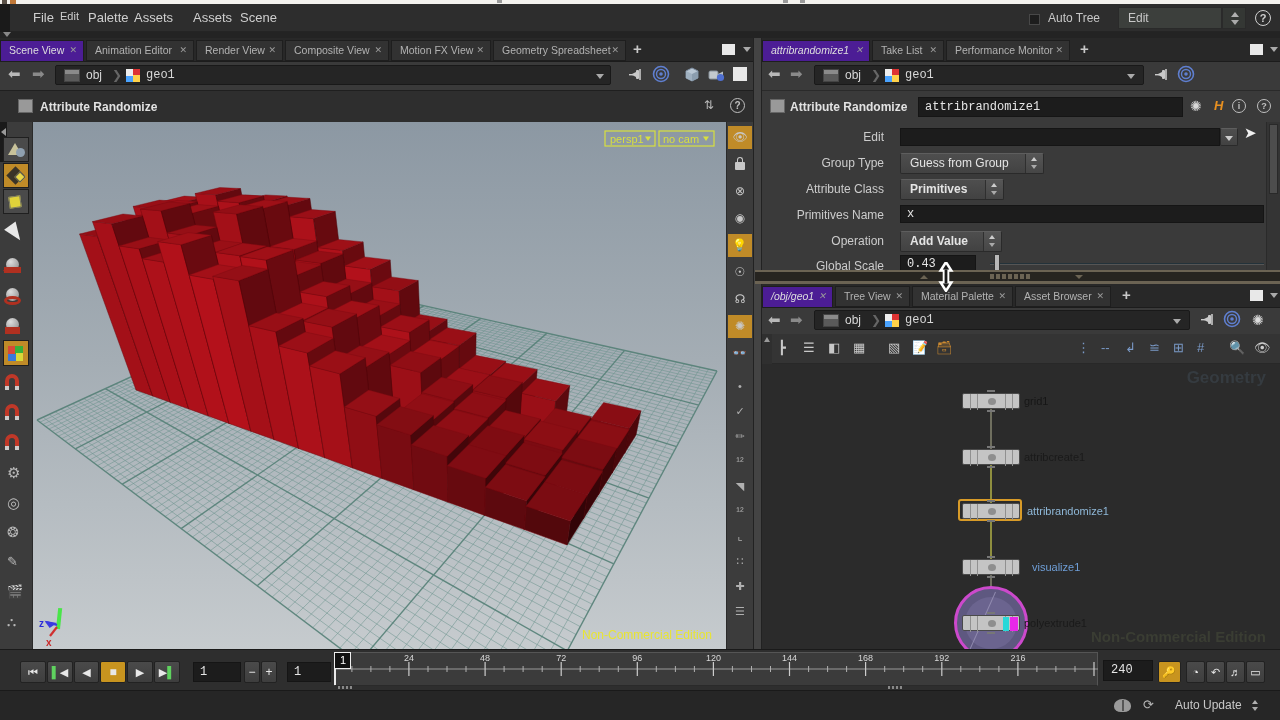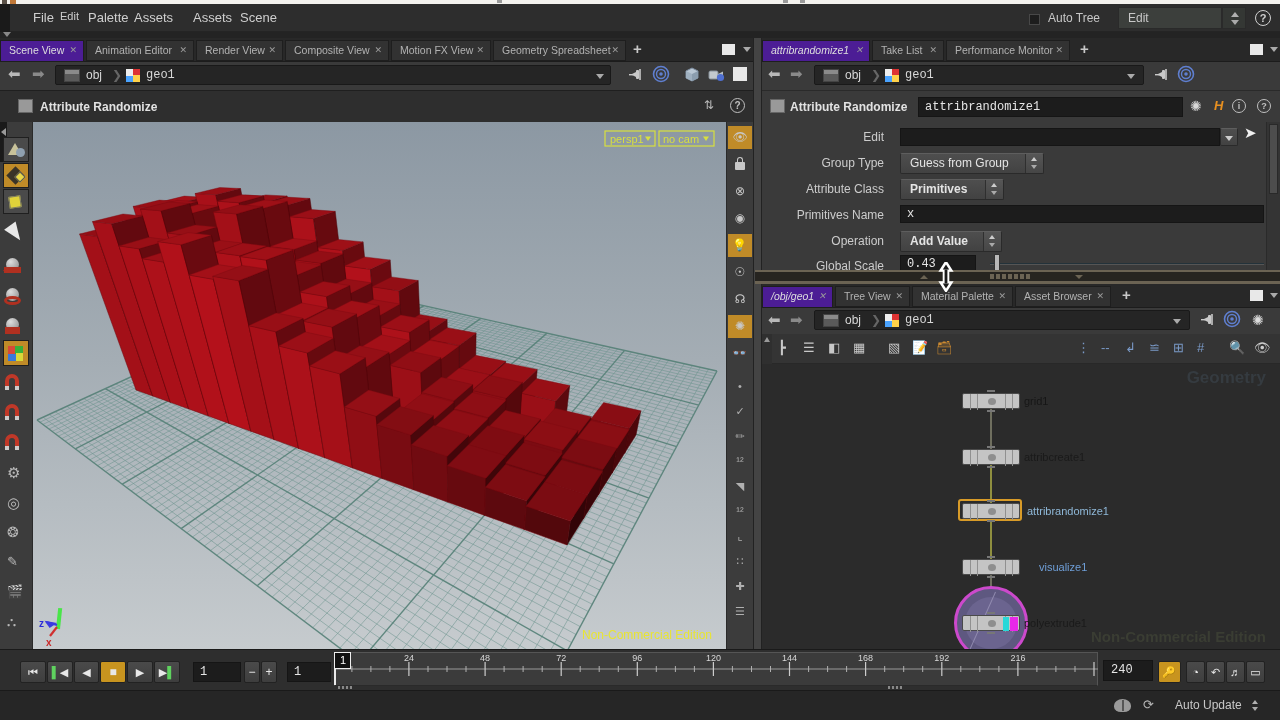--- a/index.html
+++ b/index.html
@@ -787,21 +787,21 @@
       <span class="abs" style="left:265px;top:141px;font-size:11px;color:#8fb8d8">attribrandomize1</span>
       <div class="abs" style="left:200px;top:195px;width:58px;height:16px;background:#c4c4c4;border:1px solid #4a4a4a;border-radius:2px">
         <div class="abs" style="left:7px;top:0;width:1.2px;height:16px;background:#909090"></div>
         <div class="abs" style="left:14px;top:0;width:1.2px;height:16px;background:#909090"></div>
         <div class="abs" style="left:42px;top:0;width:1.2px;height:16px;background:#909090"></div>
         <div class="abs" style="left:49px;top:0;width:1.2px;height:16px;background:#909090"></div>
         <div class="abs" style="left:25px;top:4px;width:8px;height:7px;background:#8e8e8e;border-radius:50%"></div>
       </div>
       <div class="abs" style="left:225px;top:192px;width:8px;height:2px;background:#777"></div>
       <div class="abs" style="left:225px;top:212px;width:8px;height:2px;background:#777"></div>
-      <span class="abs" style="left:277px;top:197px;font-size:11px;color:#6f9fd8">visualize1</span>
+      <span class="abs" style="left:270px;top:197px;font-size:11px;color:#6f9fd8">visualize1</span>
       <div class="abs" style="left:200px;top:251px;width:58px;height:16px;background:#c4c4c4;border:1px solid #4a4a4a;border-radius:2px">
         <div class="abs" style="left:7px;top:0;width:1.2px;height:16px;background:#909090"></div>
         <div class="abs" style="left:14px;top:0;width:1.2px;height:16px;background:#909090"></div>
         <div class="abs" style="left:42px;top:0;width:1.2px;height:16px;background:#909090"></div>
         <div class="abs" style="left:49px;top:0;width:1.2px;height:16px;background:#909090"></div>
         <div class="abs" style="left:25px;top:4px;width:8px;height:7px;background:#8e8e8e;border-radius:50%"></div>
         <div class="abs" style="left:40px;top:1px;width:6px;height:14px;background:#28d8d8"></div>
         <div class="abs" style="left:47px;top:1px;width:8px;height:14px;background:#e828e8"></div>
       </div>
       <div class="abs" style="left:225px;top:248px;width:8px;height:2px;background:#777"></div>

